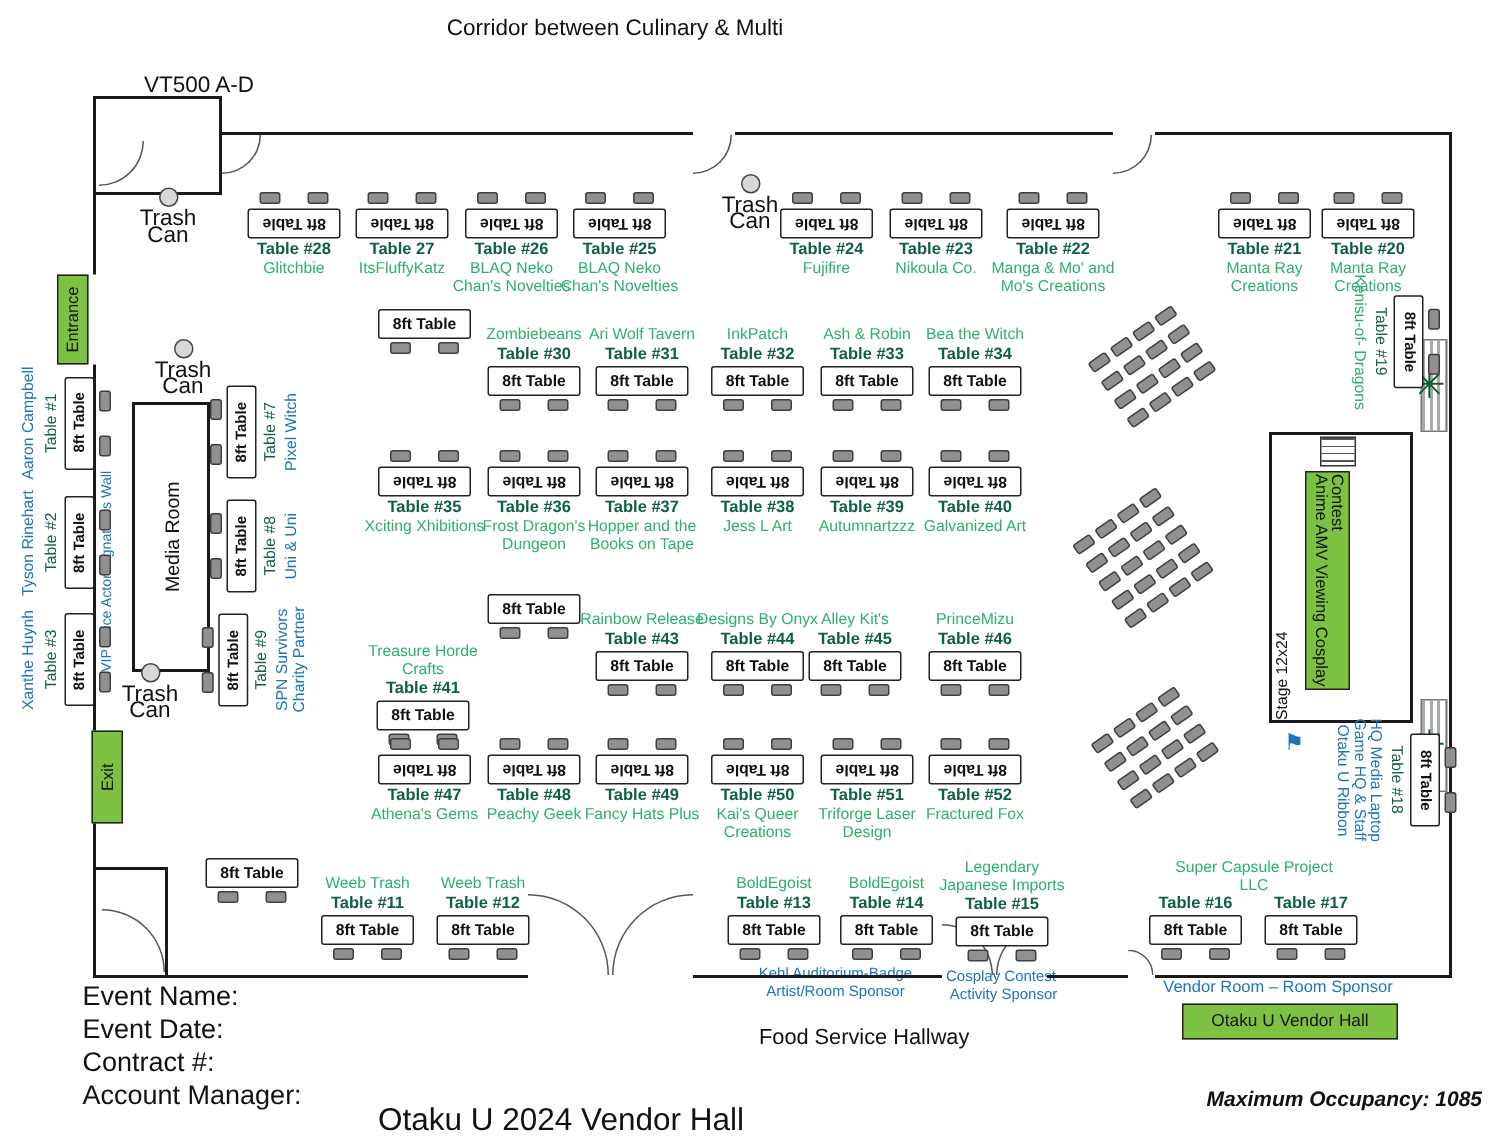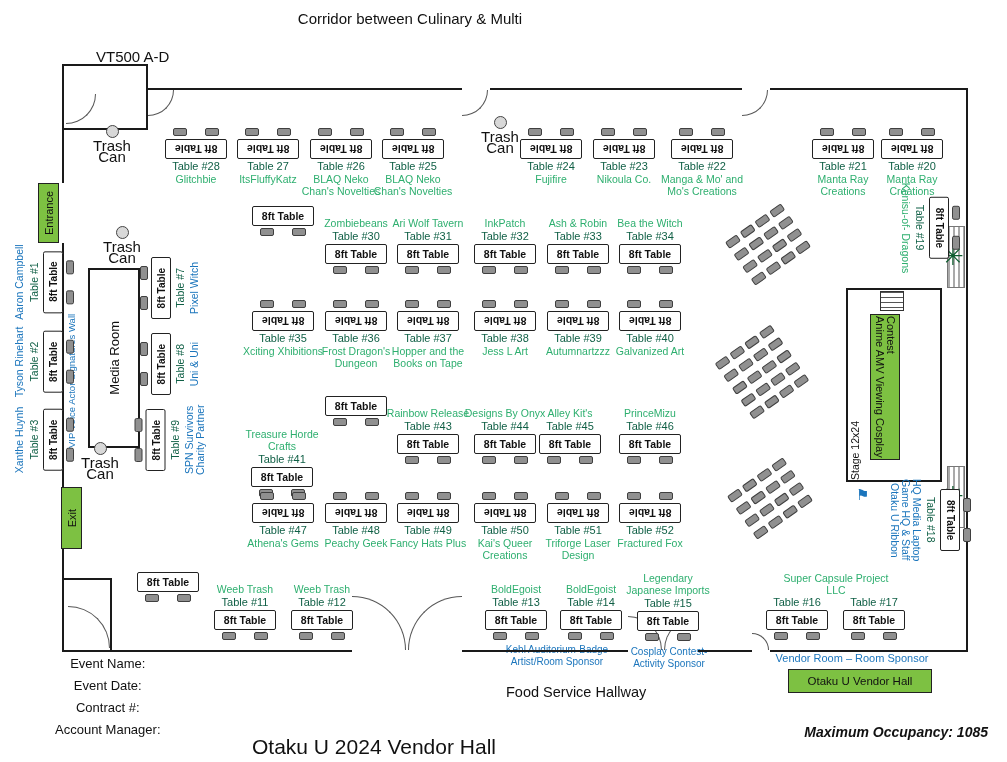--- a/index.html
+++ b/index.html
@@ -49,21 +49,21 @@
   .sb1 { left:942px; top:243px; } .sb2 { left:942px; top:483px; }
   .flagicon { position:absolute; left:856px; top:486px; font-size:15px; color:#1B75BC; }
 
   .tbl { position:absolute; display:flex; flex-direction:column; align-items:center; width:76px; }
   .chairs-h { display:flex; gap:18px; margin:2px 0 3px; }
   .chair { width:14px; height:8px; background:#909090; border:1px solid #3f3f3f; border-radius:2px; flex:none; }
   .chair.v { width:8px; height:14px; }
   .tbl-box { width:62px; height:20px; border:1.5px solid #222; border-radius:2px; background:#fff; flex:none;
              display:flex; align-items:center; justify-content:center; font-size:10.5px; font-weight:bold; color:#111; }
   .r180 { display:inline-block; transform:rotate(180deg); }
-  .tnum { font-size:11px; line-height:13px; color:#0F5F45; margin-top:1px; white-space:nowrap; }
+  .tnum { font-size:11px; line-height:13px; color:#0F5F45; margin-top:1px; white-space:nowrap;font-weight:bold; }
   .tven { font-size:10.5px; line-height:12px; color:#2EAF6F; text-align:center; width:84px; }
   .tven.blue, .vven.blue { color:#1B75BC; }
   .labels-top { display:flex; flex-direction:column; justify-content:flex-end; align-items:center; min-height:37px; margin-bottom:1px; }
 
   .vtbl { position:absolute; display:flex; flex-direction:row; align-items:center; gap:3px; transform:translate(-50%,-50%); }
   .vbox { width:20px; height:62px; border:1.5px solid #222; border-radius:2px; background:#fff; flex:none;
           display:flex; align-items:center; justify-content:center; }
   .vbox span { font-size:10px; font-weight:bold; color:#111; }
   .chairs-v { display:flex; flex-direction:column; gap:16px; }
   .vnum { font-size:10.5px; color:#0F5F45; white-space:nowrap; }
@@ -79,21 +79,21 @@
   .span-label { position:absolute; text-align:center; }
 
   .sponsor { position:absolute; color:#1B75BC; font-size:10px; line-height:12px; text-align:center; }
   .s1 { left:500px; top:644px; width:114px; }
   .s2 { left:624px; top:646px; width:90px; }
   .s3 { left:770px; top:652px; width:164px; font-size:11px; }
 
   .foodservice { left:506px; top:684px; font-size:14.5px; }
   .title { left:252px; top:735px; font-size:21px; }
   .maxocc { left:790px; top:724px; width:198px; font-size:14px; font-style:italic; font-weight:bold; text-align:right; }
-  .eventfields { position:absolute; left:55px; top:653px; font-size:13px; line-height:22px;text-align:center; }
+  .eventfields { position:absolute; left:55px; top:653px; font-size:18px; line-height:22px; }
 </style>
 </head>
 <body>
 
 <div id="plan">
 
   <div class="lbl corridor">Corridor between Culinary &amp; Multi</div>
   <div class="lbl roomcode">VT500 A-D</div>
 
   <div class="room-box vestibule"></div>

